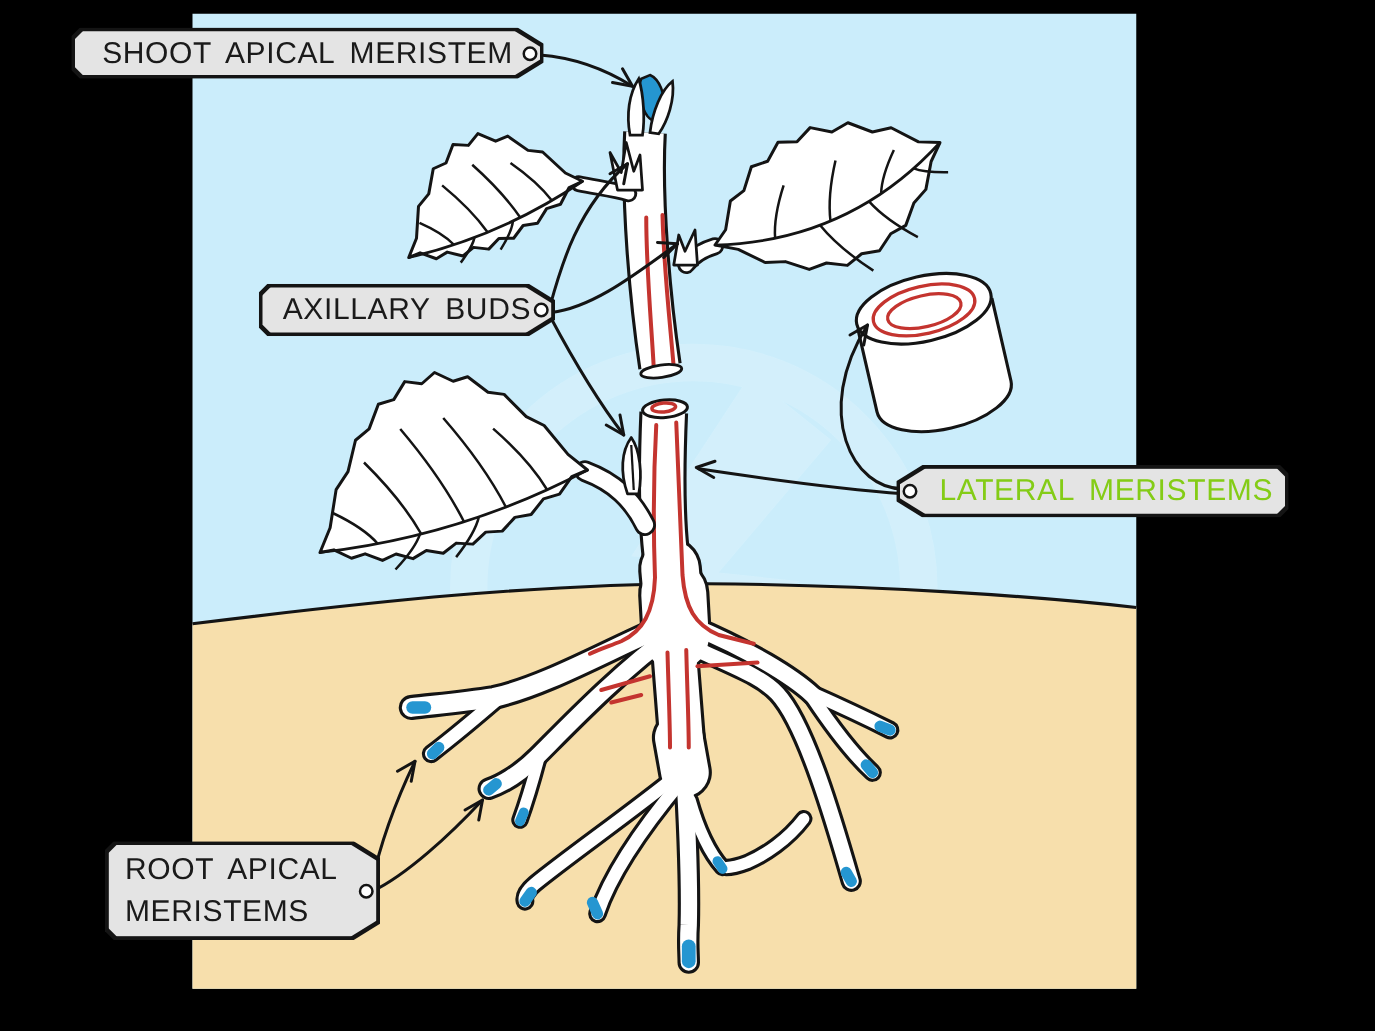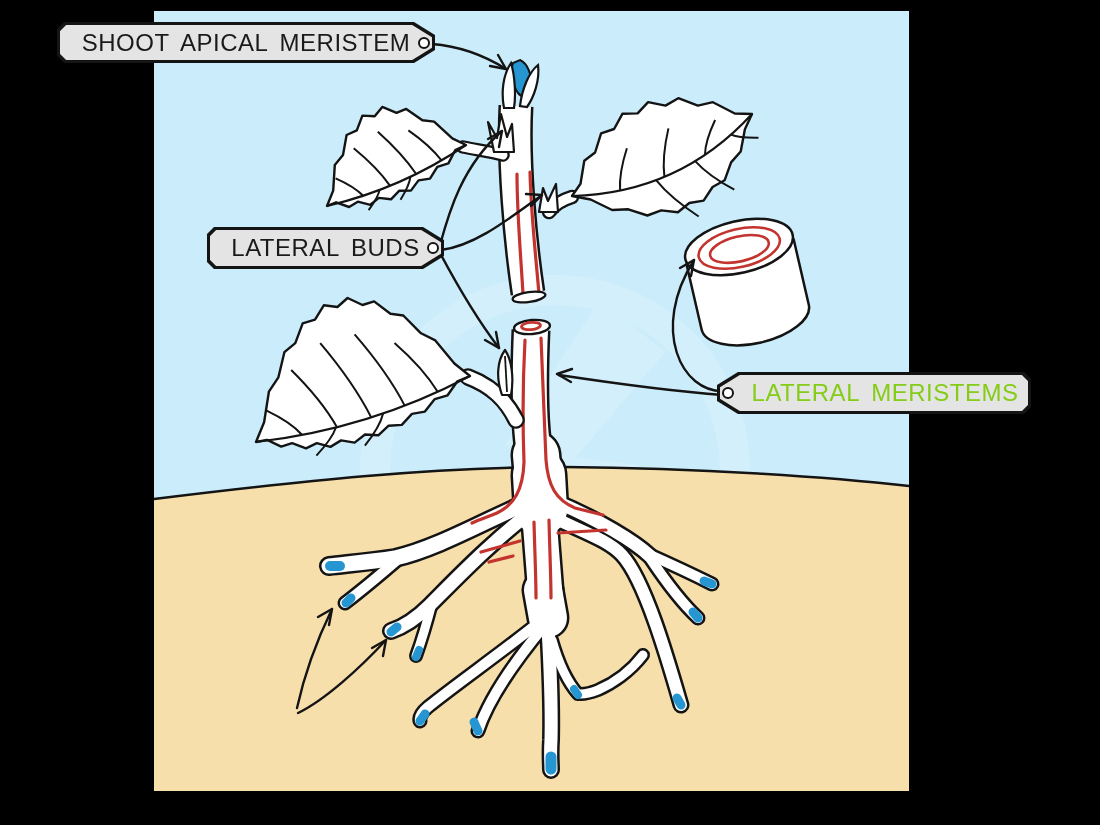--- a/index.html
+++ b/index.html
@@ -183,24 +183,33 @@
   <div class="tag clipr" id="tag-sam">
     <span class="bd" style="background: rgb(20, 20, 20);"></span>
     <span class="fill" style="background: rgb(228, 228, 228);"></span>
     <span class="txt" style="color: rgb(26, 26, 26);">SHOOT APICAL MERISTEM</span>
     <span class="hole hole-r"></span>
   </div>
 
   <div class="tag clipr" id="tag-ab">
     <span class="bd" style="background: rgb(20, 20, 20);"></span>
     <span class="fill" style="background: rgb(228, 228, 228);"></span>
-    <span class="txt" style="color: rgb(26, 26, 26);">LATERAL BUDS</span>
+    <span class="txt" style="color: rgb(26, 26, 26);">AXILLARY BUDS</span>
     <span class="hole hole-r"></span>
   </div>
 
   <div class="tag clipl" id="tag-lm">
     <span class="bd" style="background: rgb(20, 20, 20);"></span>
     <span class="fill" style="background: rgb(228, 228, 228);"></span>
     <span class="txt" style="color: #84cc16;">LATERAL MERISTEMS</span>
     <span class="hole hole-l"></span>
   </div>
 
+  <div class="tag clipr" id="tag-ram">
+    <span class="bd" style="background: rgb(20, 20, 20);"></span>
+    <span class="fill" style="background: rgb(228, 228, 228);"></span>
+    <span class="txt two-line" style="color: rgb(26, 26, 26);">
+      <span>ROOT APICAL</span>
+      <span>MERISTEMS</span>
+    </span>
+    <span class="hole hole-r"></span>
+  </div>
 </div>
 
 </body></html>

